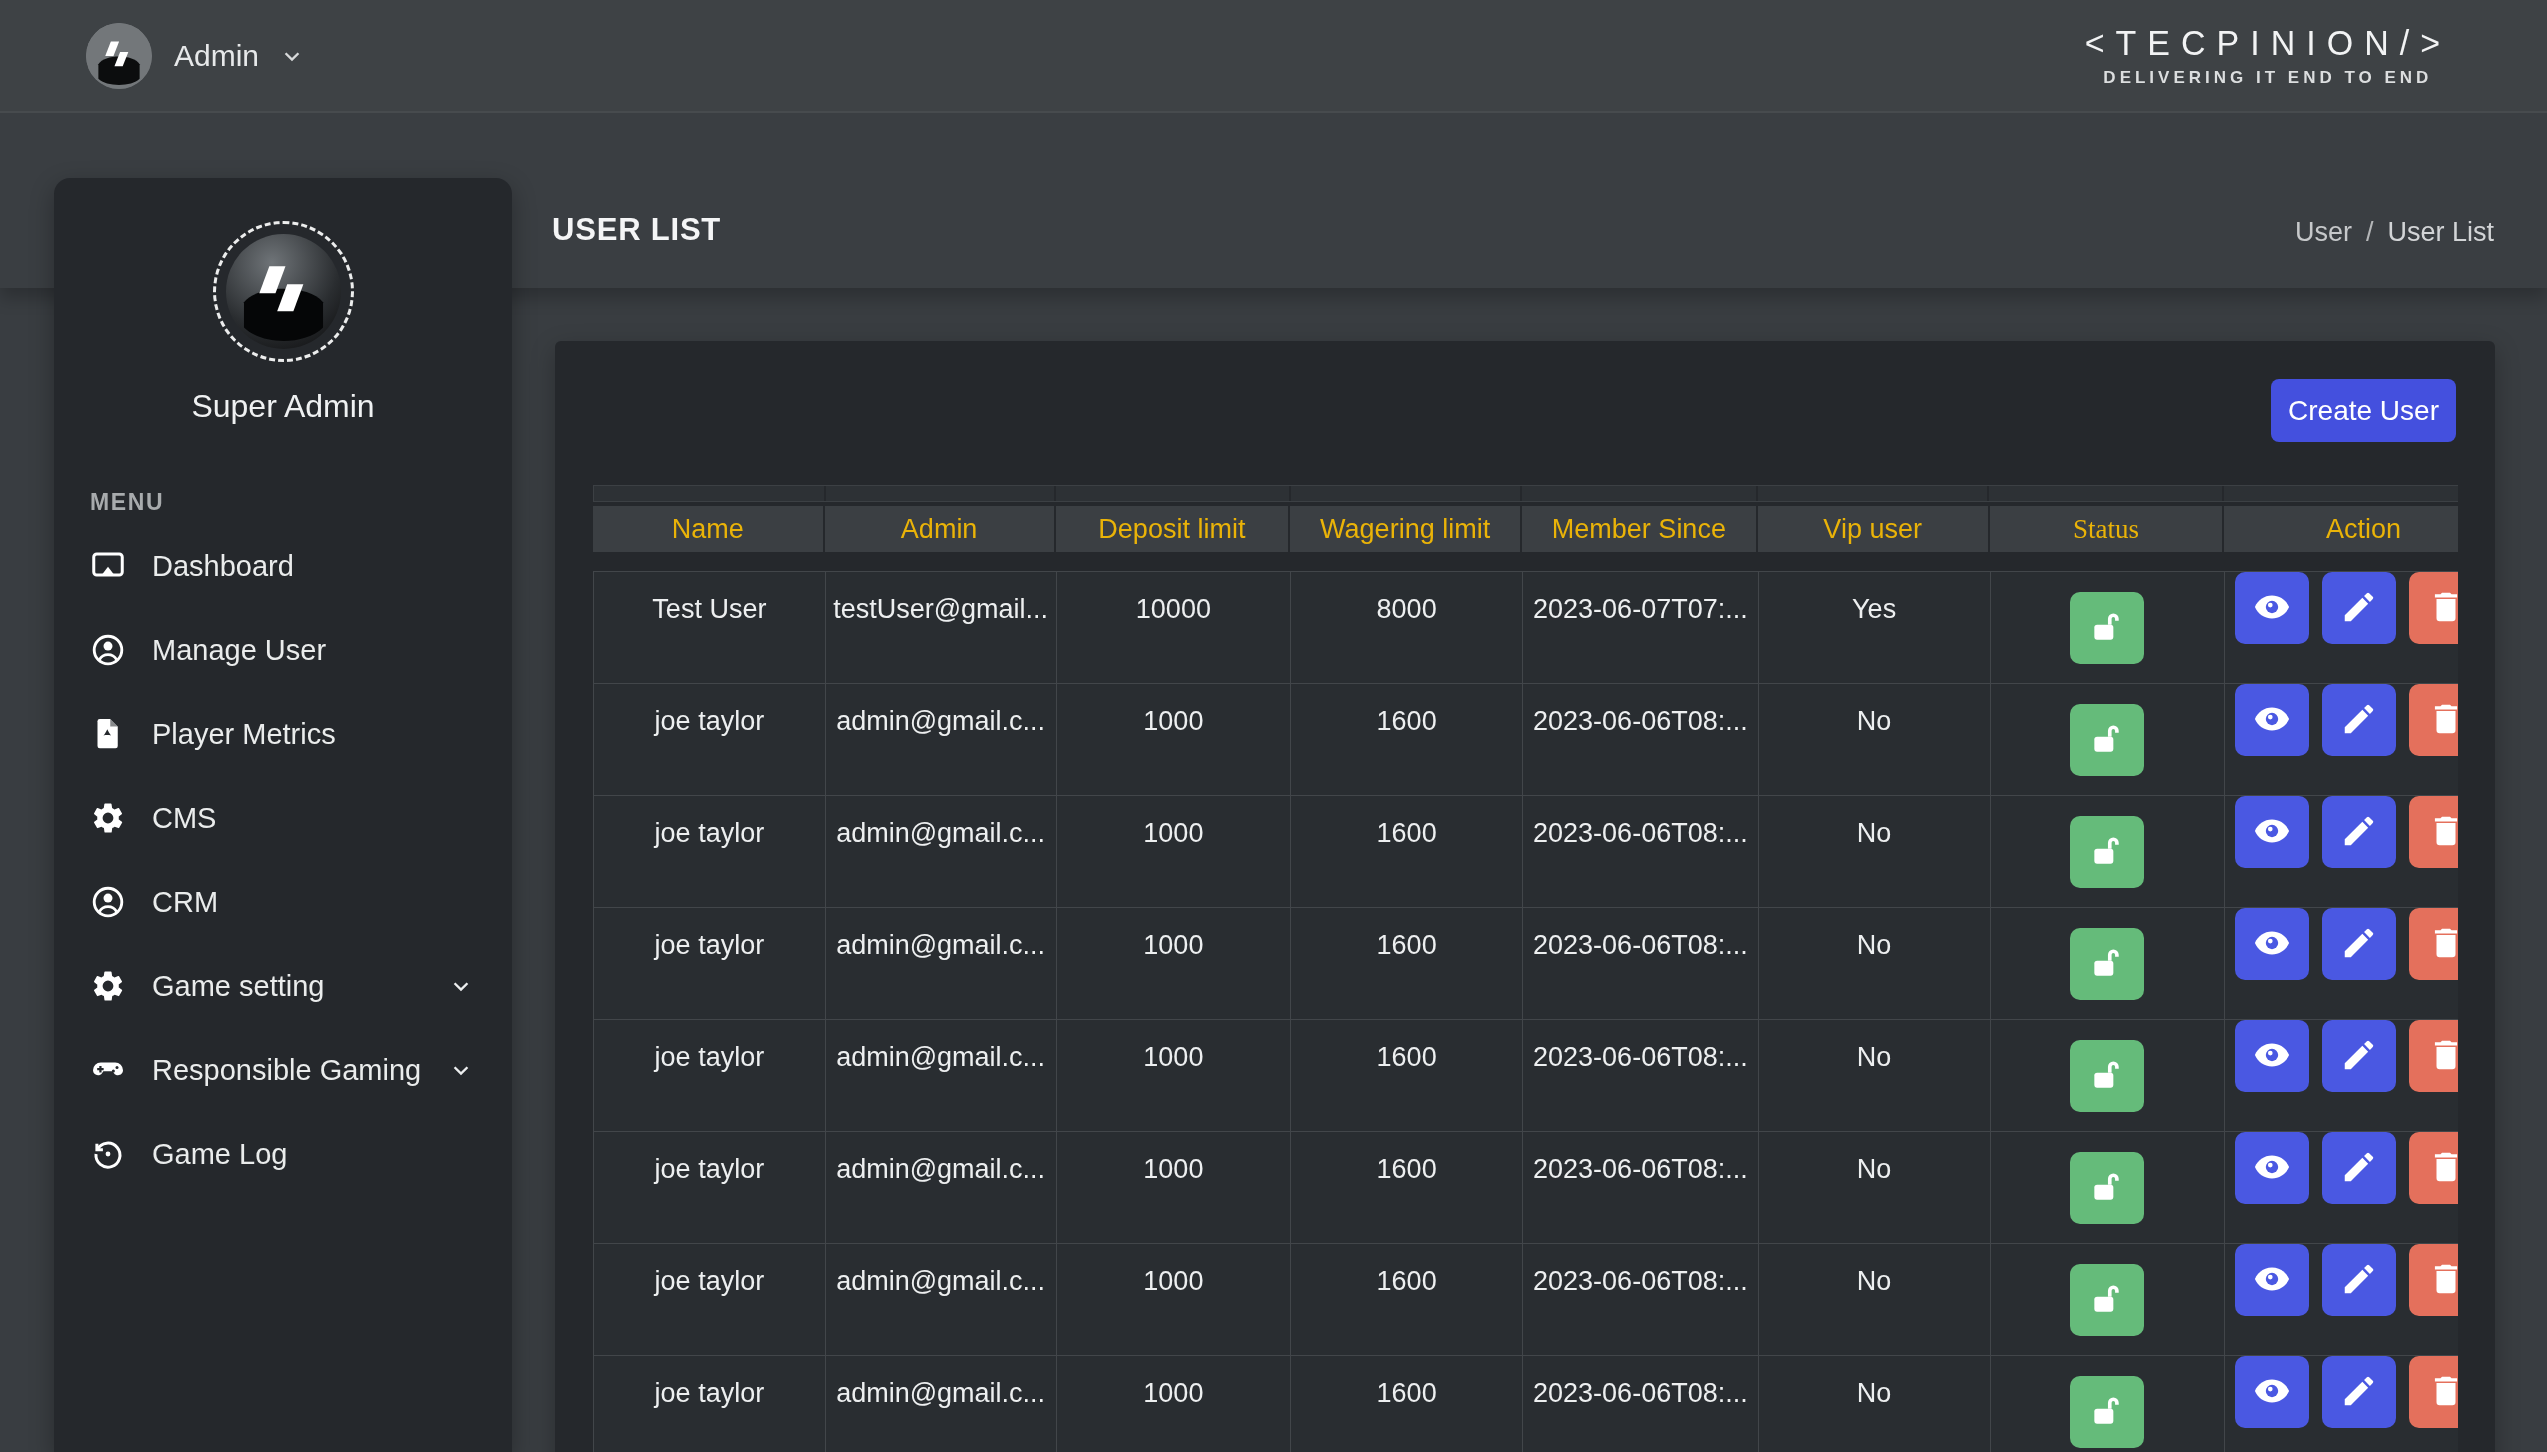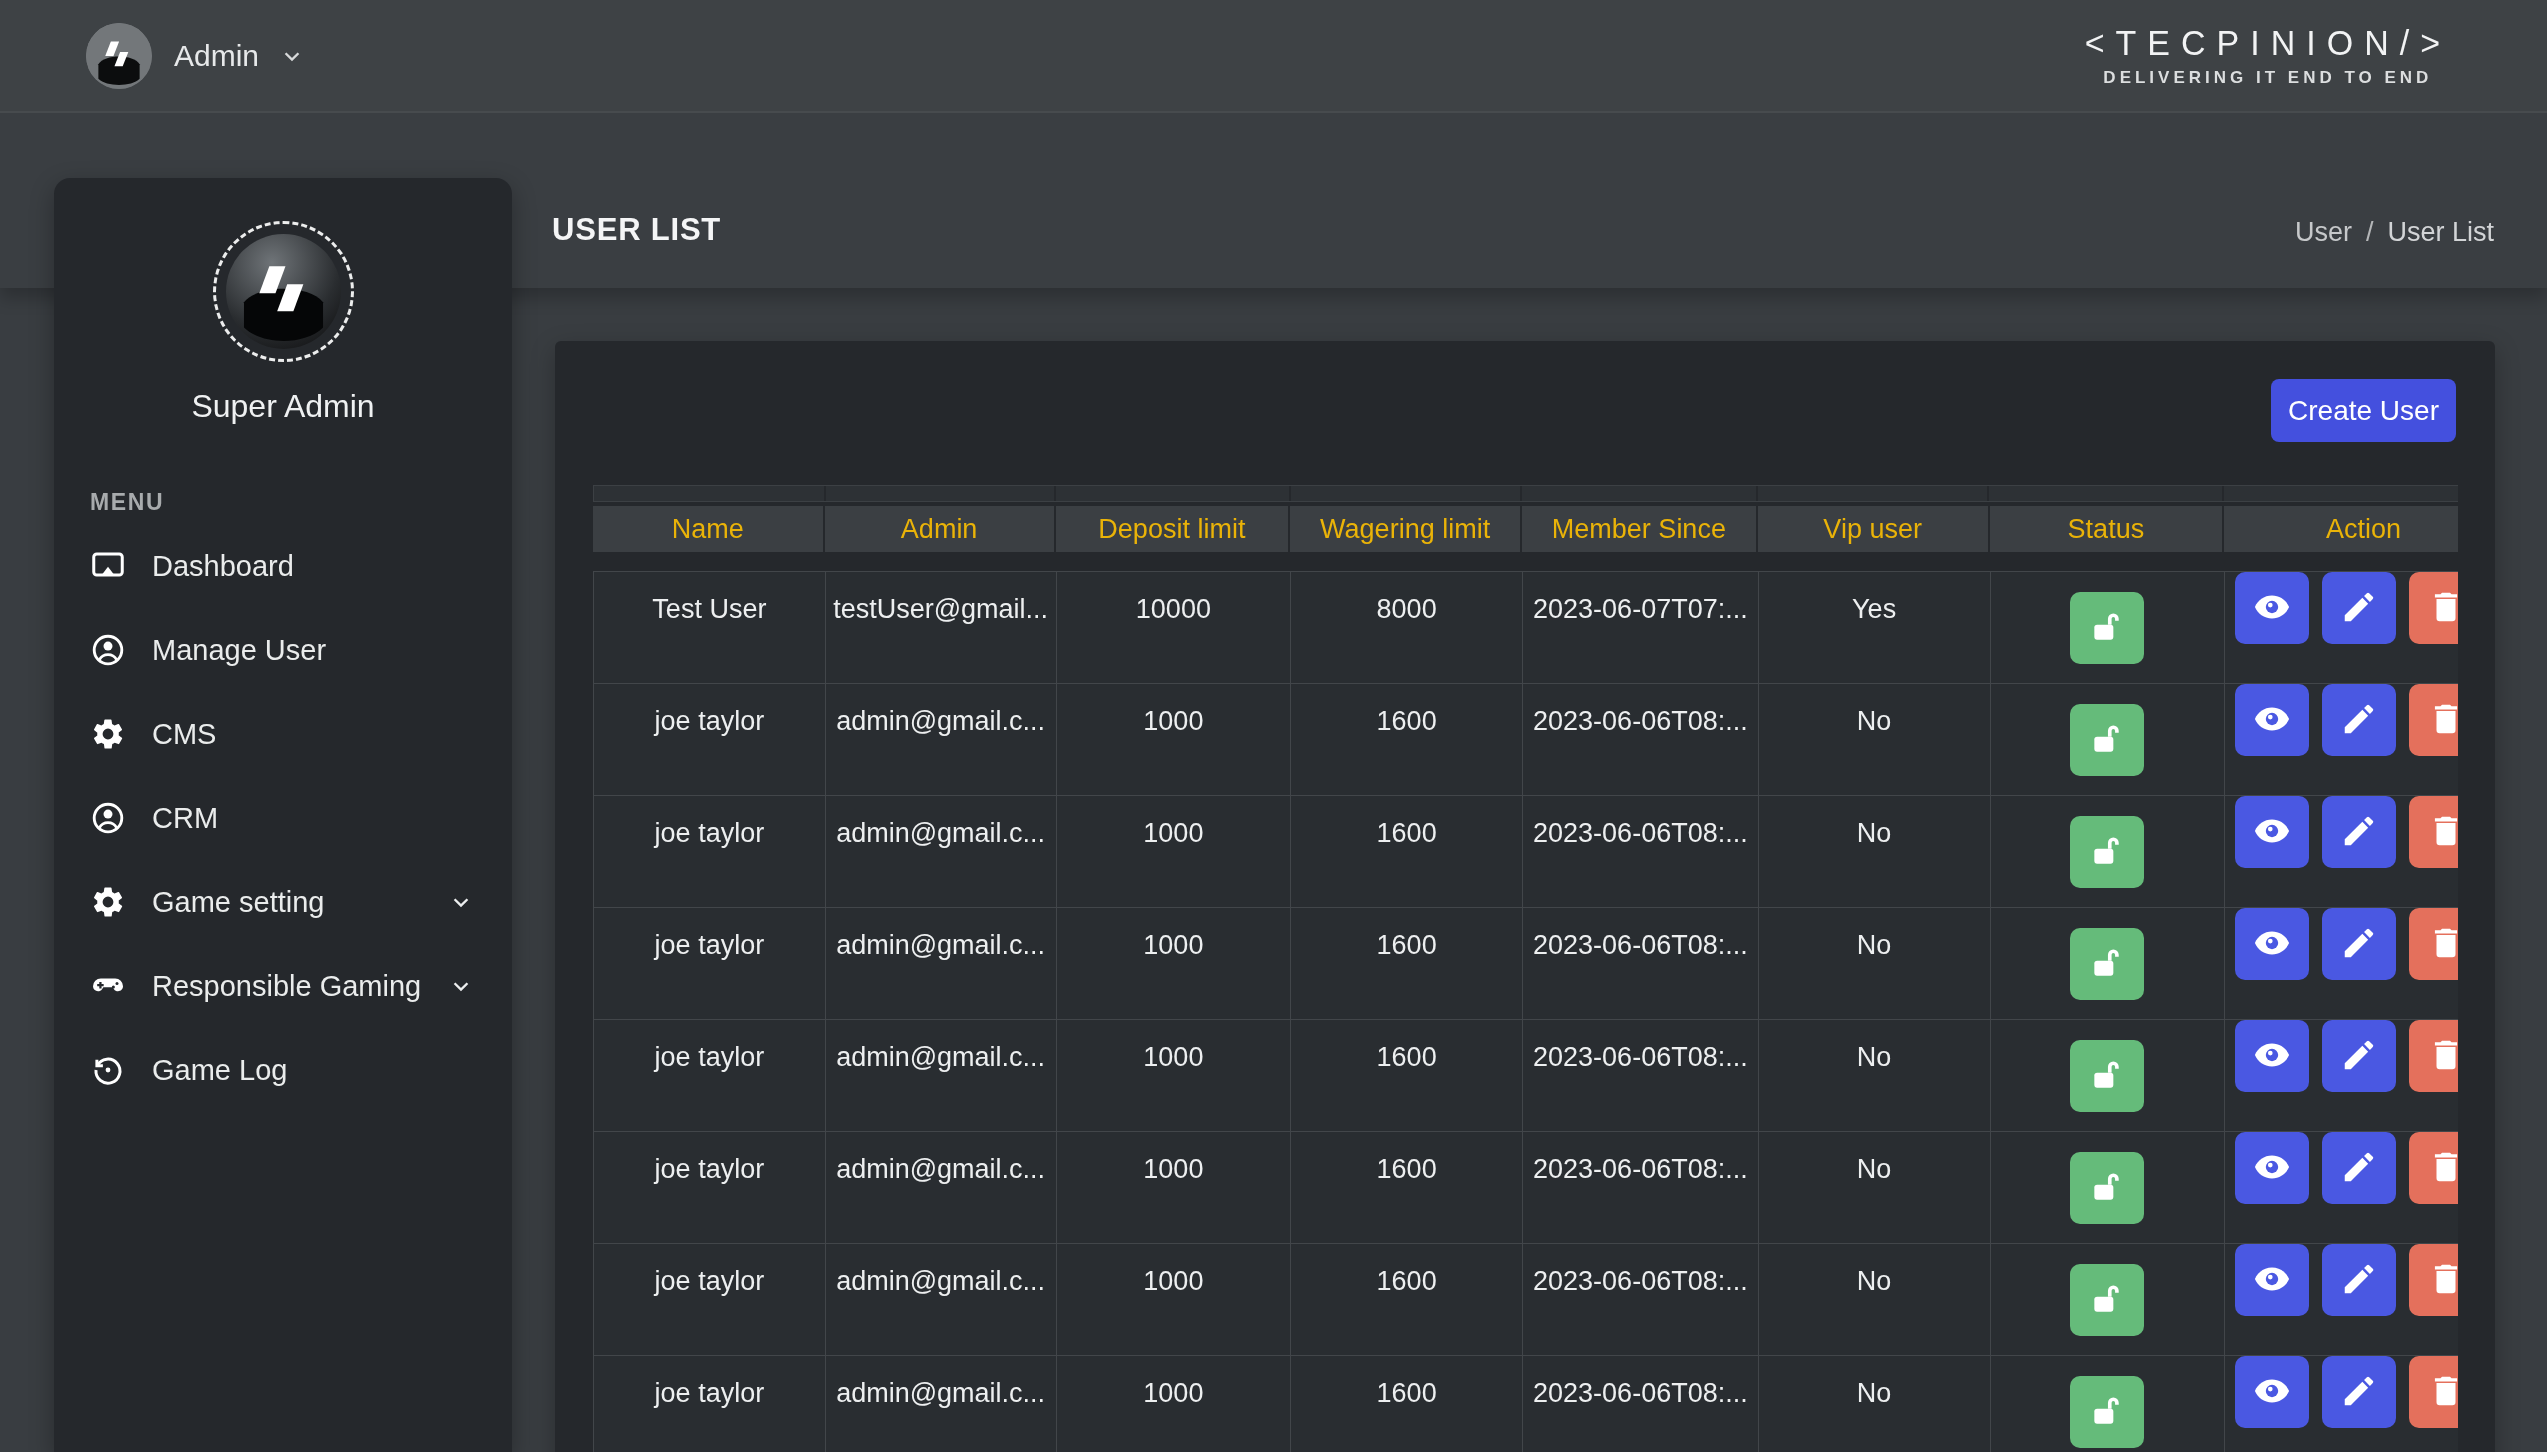--- a/index.html
+++ b/index.html
@@ -189,20 +189,30 @@
             <circle cx="12" cy="12" r="9.2"></circle>
             <circle cx="12" cy="9.4" r="3" fill="currentColor" stroke="none"></circle>
             <path d="M6.3 18.4a6.6 6.6 0 0 1 11.4 0"></path>
           </svg>
         </span>
         <span class="mi-label">Manage User</span>
       </div>
       <div class="menu-item">
         <span class="mi-icon">
           <svg viewBox="0 0 24 24" fill="currentColor">
+            <path d="M6.5 2h7l5 5v13a1.5 1.5 0 0 1-1.5 1.5H6.5A1.5 1.5 0 0 1 5 20V3.5A1.5 1.5 0 0 1 6.5 2z"></path>
+            <path d="M13.5 2v5h5z" fill="#25282c" opacity="0.55"></path>
+            <path d="M9 13c1.5-.4 3.5-.4 5 0-1-1.2-1.8-2.6-2.5-4.2C10.9 10.4 10 11.8 9 13z" fill="#25282c"></path>
+          </svg>
+        </span>
+        <span class="mi-label">Player Metrics</span>
+      </div>
+      <div class="menu-item">
+        <span class="mi-icon">
+          <svg viewBox="0 0 24 24" fill="currentColor">
             <path d="M19.14 12.94c.04-.3.06-.61.06-.94s-.02-.64-.07-.94l2.03-1.58a.5.5 0 0 0 .12-.64l-1.92-3.32a.5.5 0 0 0-.61-.22l-2.39.96a7.3 7.3 0 0 0-1.62-.94l-.36-2.54a.5.5 0 0 0-.5-.42h-3.84a.5.5 0 0 0-.5.42l-.36 2.54c-.59.24-1.13.56-1.62.94l-2.39-.96a.5.5 0 0 0-.61.22L2.74 8.87a.5.5 0 0 0 .12.64l2.03 1.58c-.05.3-.07.63-.07.94s.02.64.07.94l-2.03 1.58a.5.5 0 0 0-.12.64l1.92 3.32c.14.24.42.34.61.22l2.39-.96c.5.38 1.03.7 1.62.94l.36 2.54c.04.24.25.42.5.42h3.84c.25 0 .46-.18.5-.42l.36-2.54c.59-.24 1.13-.56 1.62-.94l2.39.96c.23.09.47 0 .61-.22l1.92-3.32a.5.5 0 0 0-.12-.64l-2.01-1.58zM12 15.6a3.6 3.6 0 1 1 0-7.2 3.6 3.6 0 0 1 0 7.2z"></path>
           </svg>
         </span>
         <span class="mi-label">CMS</span>
       </div>
       <div class="menu-item">
         <span class="mi-icon">
           <svg viewBox="0 0 24 24" fill="none" stroke="currentColor" stroke-width="1.9">
             <circle cx="12" cy="12" r="9.2"></circle>
             <circle cx="12" cy="9.4" r="3" fill="currentColor" stroke="none"></circle>
@@ -262,21 +272,21 @@
         <div class="sc" style="width: 235px;"></div>
         <div class="sc" style="width: 279px;"></div>
       </div>
     <div class="t-head" id="t-head">
         <div class="hc" style="width: 232px;">Name</div>
         <div class="hc" style="width: 231px;">Admin</div>
         <div class="hc" style="width: 235px;">Deposit limit</div>
         <div class="hc" style="width: 232px;">Wagering limit</div>
         <div class="hc" style="width: 236px;">Member Since</div>
         <div class="hc" style="width: 232px;">Vip user</div>
-        <div class="hc" style="width: 235px;">Status</div>
+        <div class="hc" style="width: 235px; font-family: Liberation Serif, serif;">Status</div>
         <div class="hc" style="width: 279px;">Action</div>
       </div>
     <div class="t-body" id="t-body">
         <div class="t-row">
           <div class="t-cell" style="width: 232px;">Test User</div>
           <div class="t-cell" style="width: 231px;">testUser@gmail...</div>
           <div class="t-cell" style="width: 235px;">10000</div>
           <div class="t-cell" style="width: 232px;">8000</div>
           <div class="t-cell" style="width: 236px;">2023-06-07T07:...</div>
           <div class="t-cell" style="width: 232px;">Yes</div>

